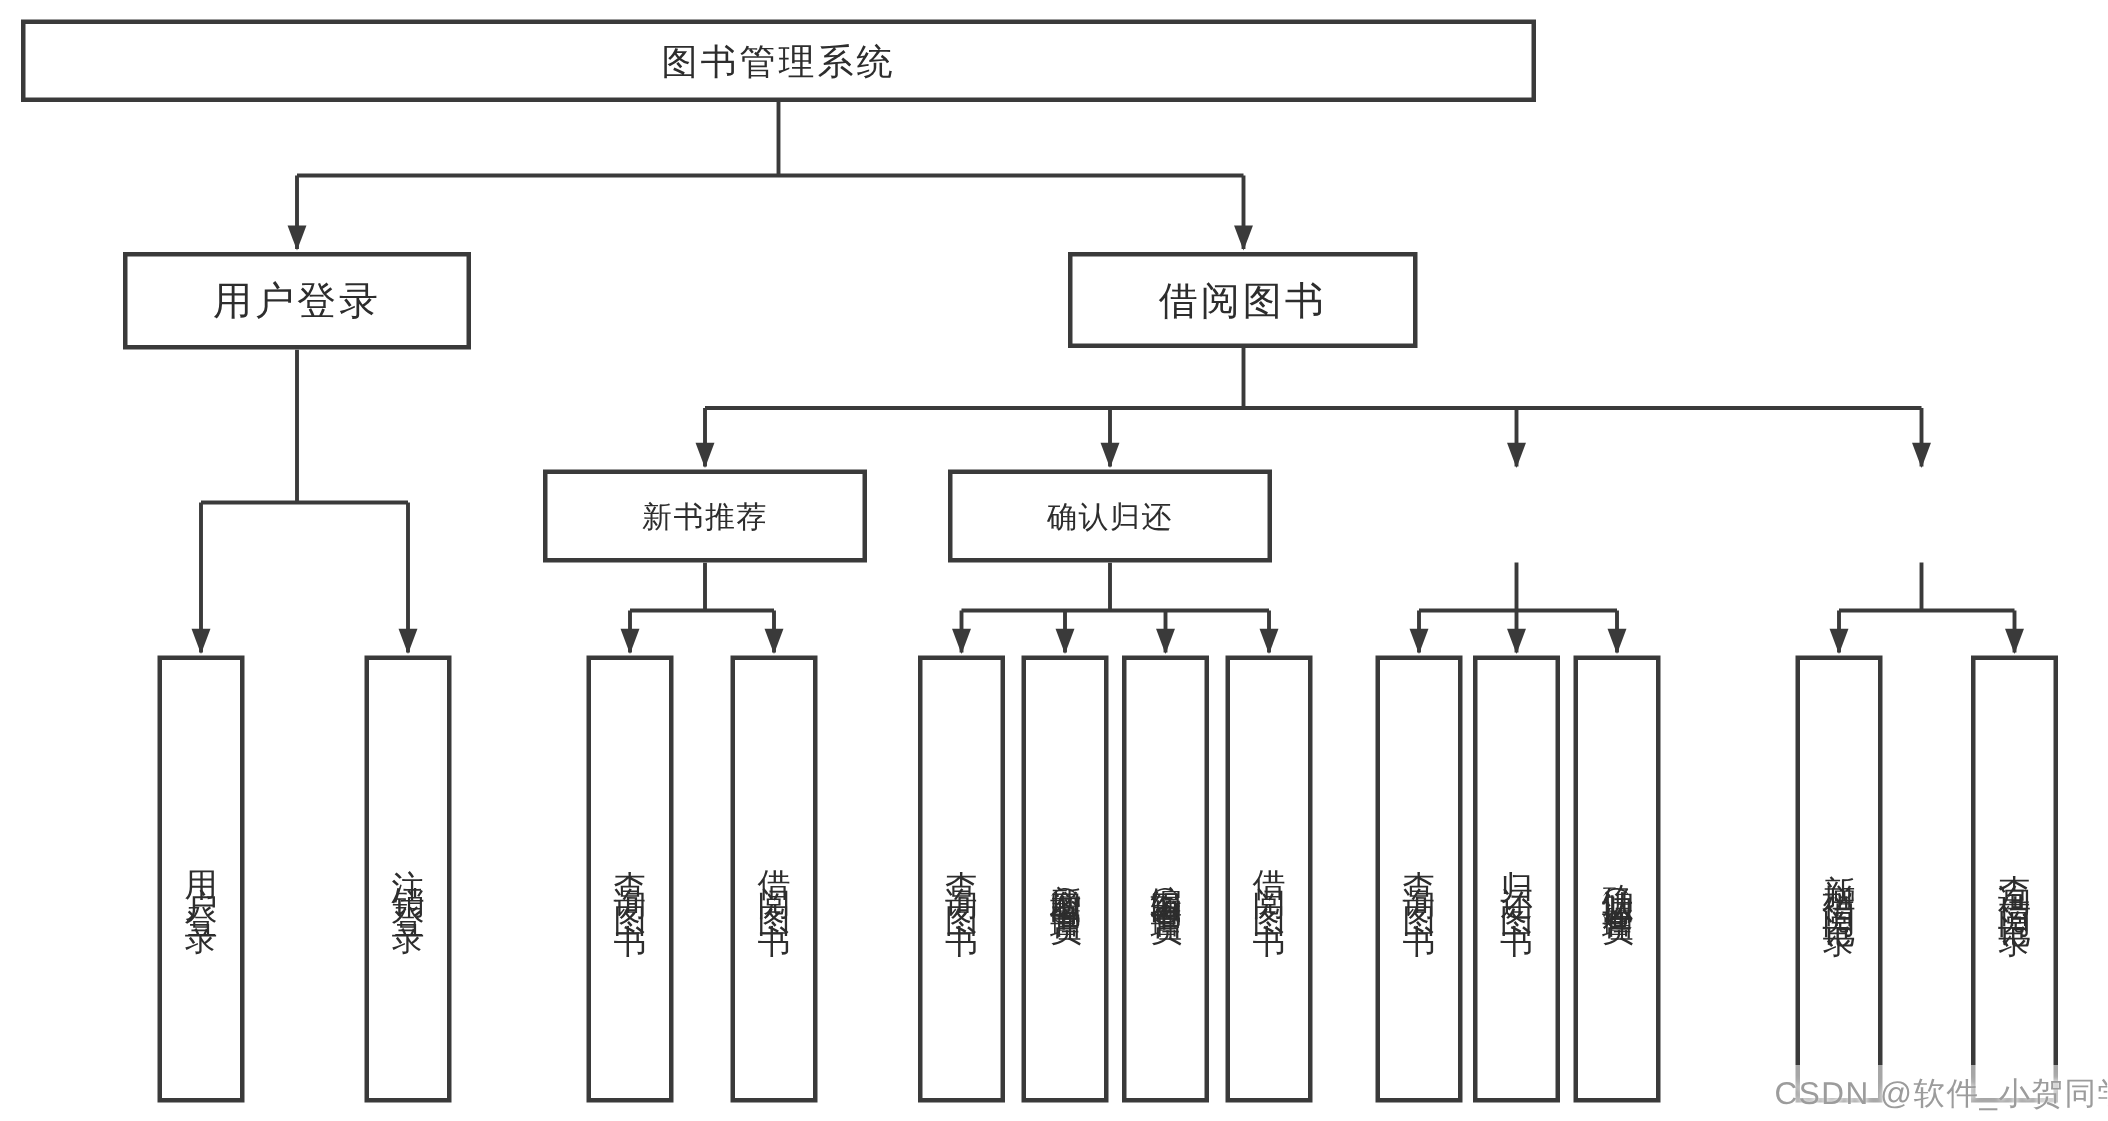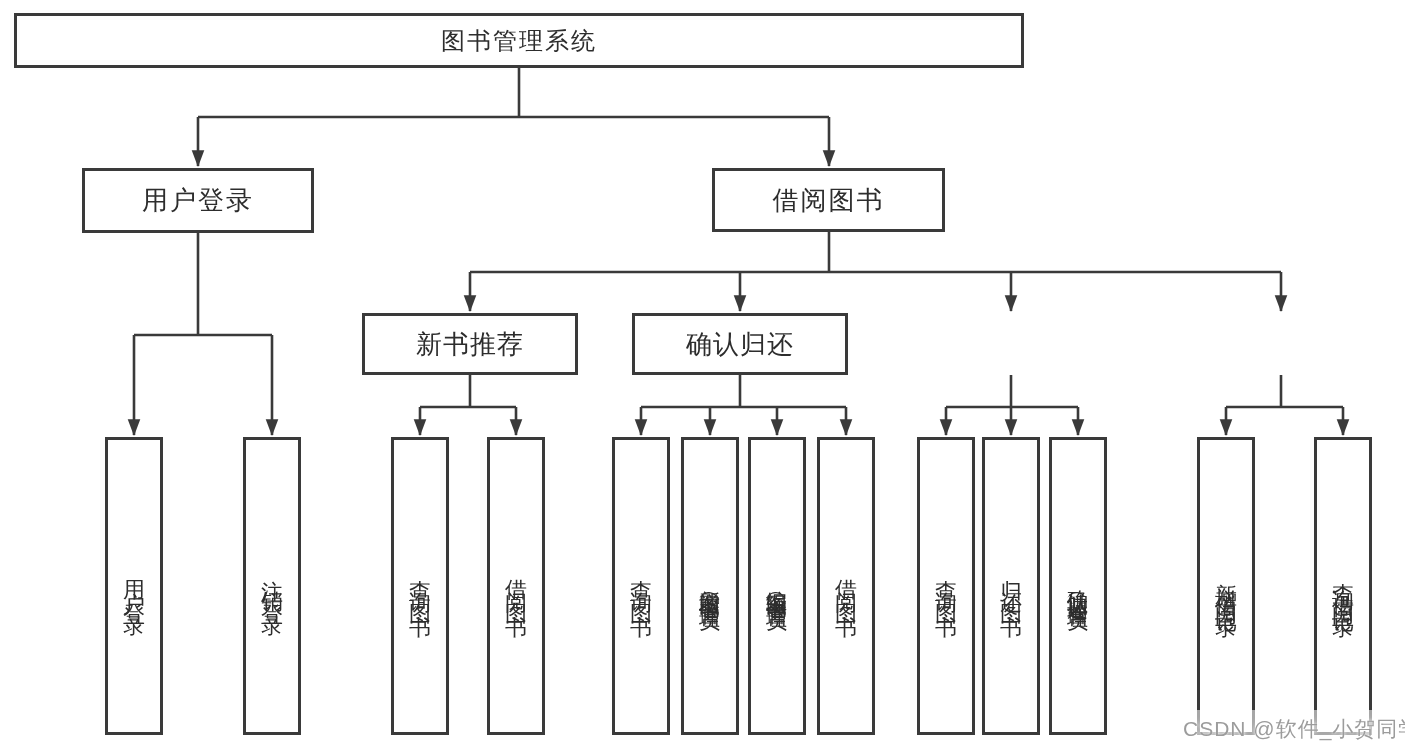--- a/index.html
+++ b/index.html
@@ -20,21 +20,21 @@
     background: #ffffff;
     display: flex;
     align-items: center;
     justify-content: center;
     z-index: 2;
     text-align: center;
     white-space: nowrap;
   }
   .root-node   { border-width: 3px; font-size: 24px; letter-spacing: 2px; font-family: Liberation Serif, serif; }
   .l2-node     { font-size: 26px; letter-spacing: 2px; }
-  .l3-node     { font-size: 26px; letter-spacing: 1px; }
+  .l3-node     { font-size: 20px; letter-spacing: 1px; }
   .leaf-node   { top: 437px; width: 58px; height: 298px; }
   .leaf-node span {
     writing-mode: vertical-rl;
     text-orientation: mixed;
     line-height: 1;
     font-size: 22px;
     white-space: nowrap;
   }
   .ls4 span { letter-spacing: 12px; }
   .ls6 span { letter-spacing: 7px;  }

